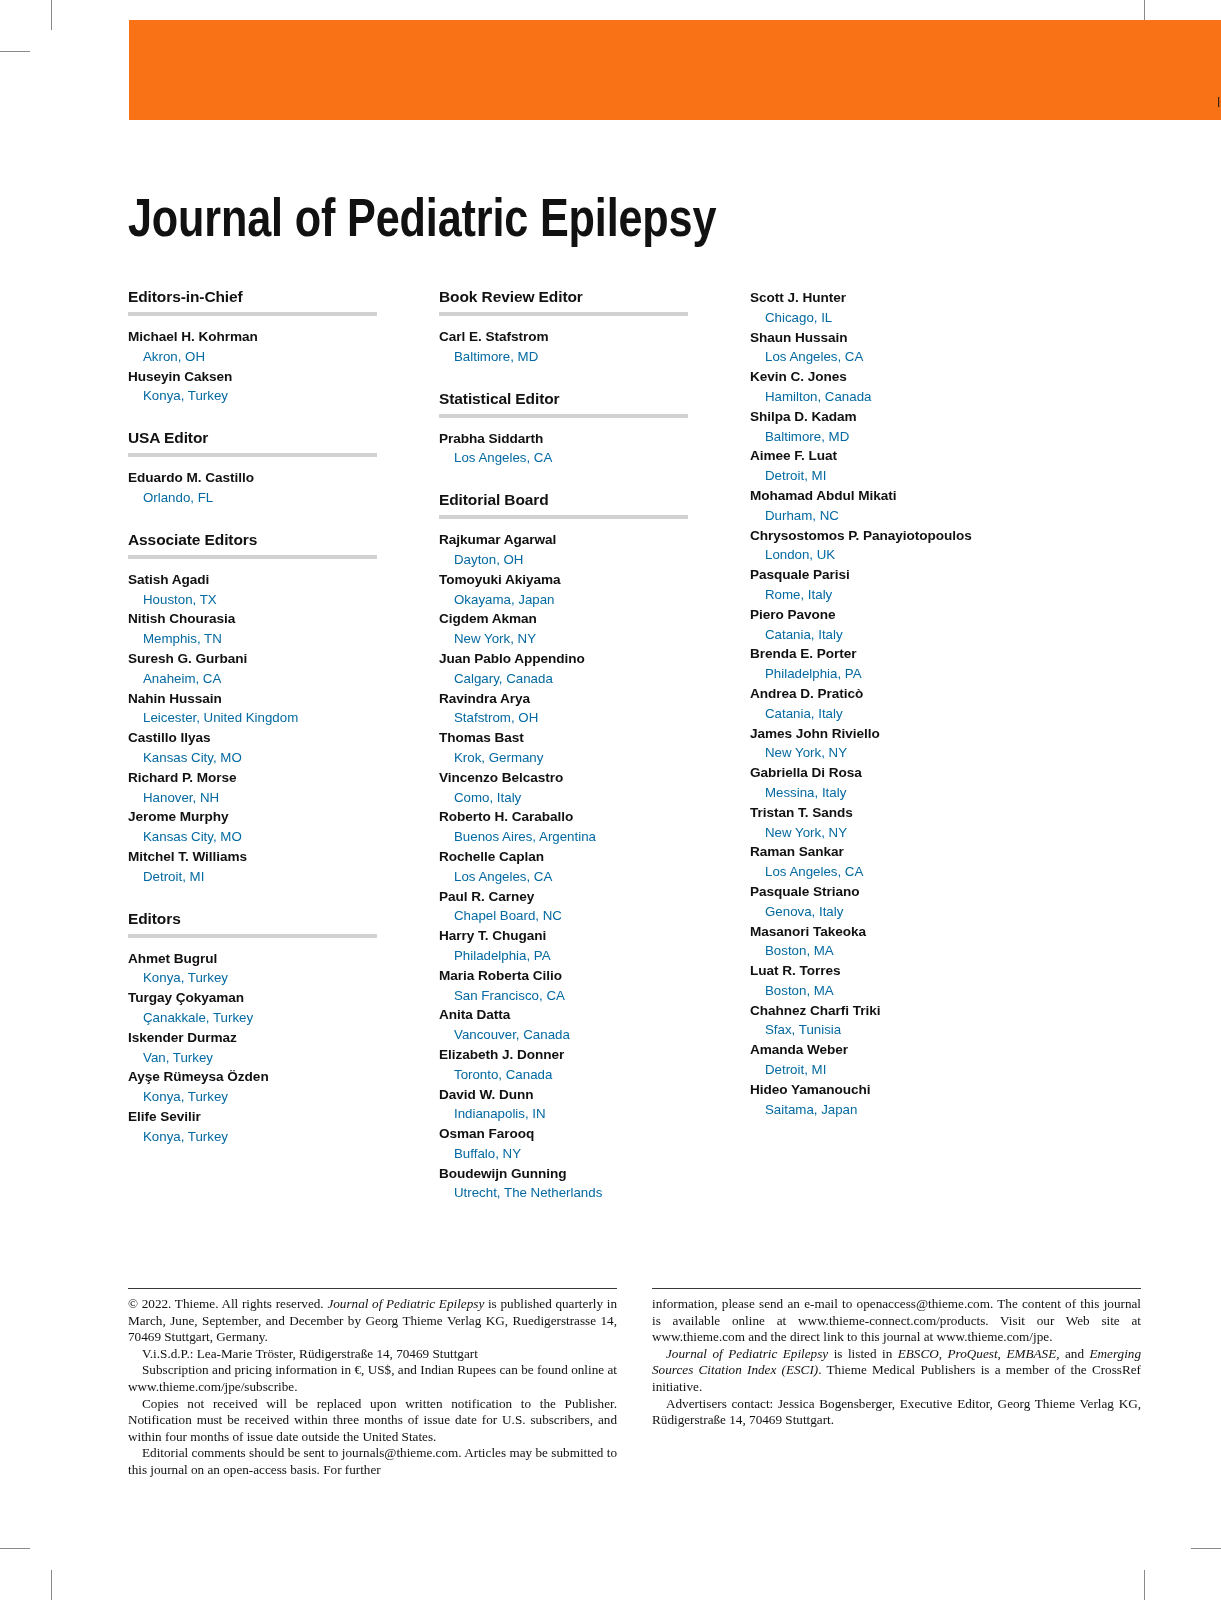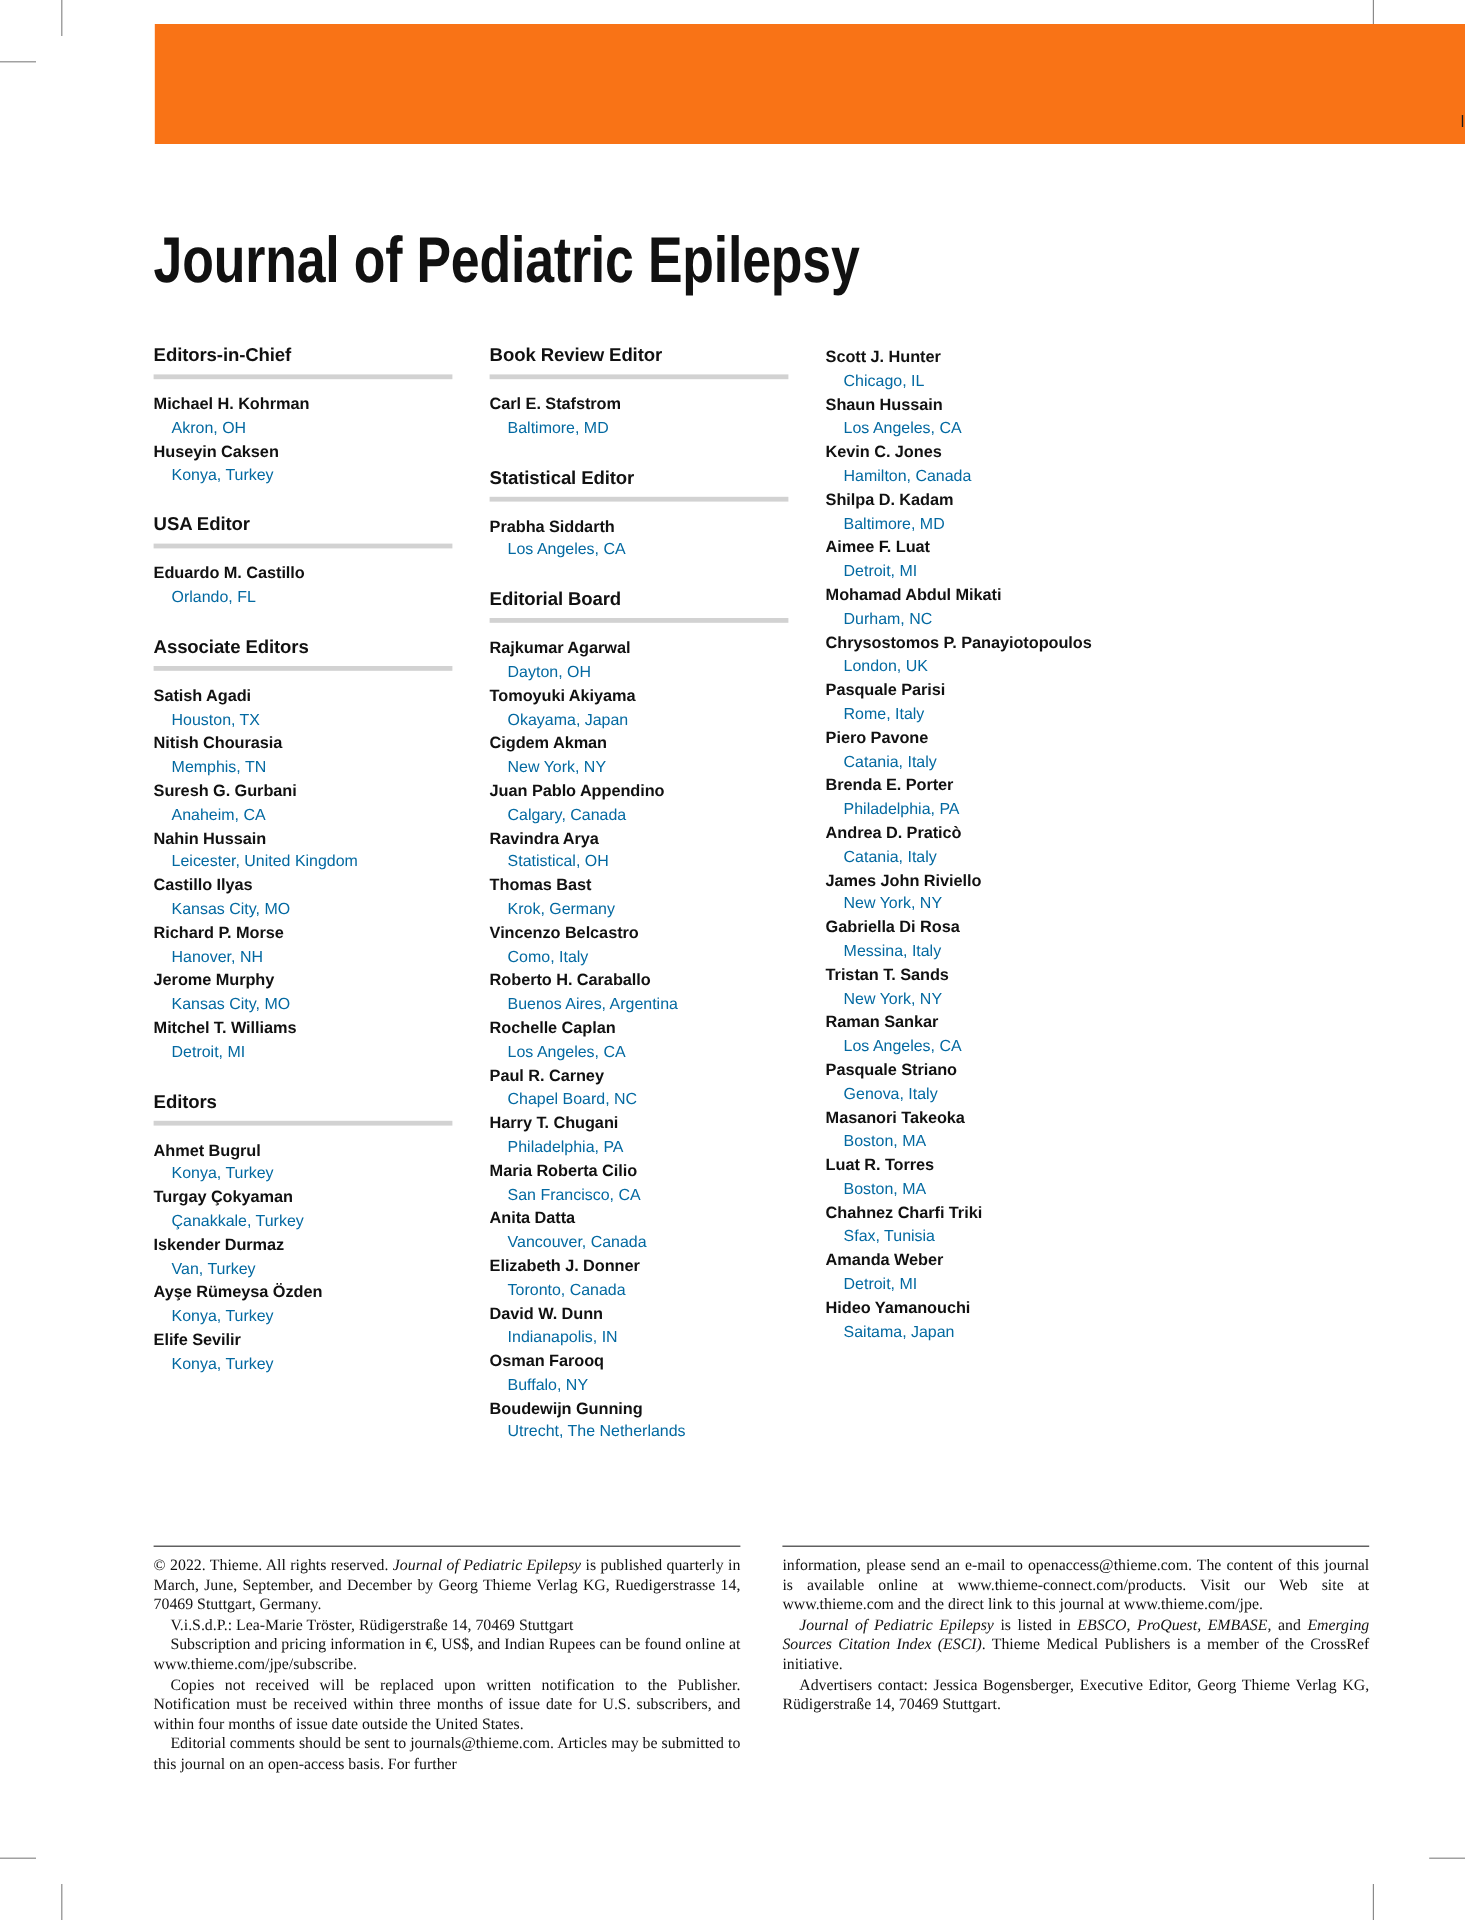--- a/index.html
+++ b/index.html
@@ -68,21 +68,21 @@
     white-space: nowrap;
   }
 
   
   .columns {
     position: absolute;
     left: 128px;
     top: 288px;
     width: 1015px;
     display: flex;
-    gap: 31px;
+    gap: 62px;
   }
   .col { width: 249px; }
 
   .sec-head {
     font-size: 15.5px;
     font-weight: bold;
     color: #111111;
     letter-spacing: -0.1px;
     margin: 0 0 6px 0;
     white-space: nowrap;
@@ -277,21 +277,21 @@
         <div class="person">
           <div class="person-name">Cigdem Akman</div>
           <div class="person-aff">New York, NY</div>
         </div>
         <div class="person">
           <div class="person-name">Juan Pablo Appendino</div>
           <div class="person-aff">Calgary, Canada</div>
         </div>
         <div class="person">
           <div class="person-name">Ravindra Arya</div>
-          <div class="person-aff">Statistical, OH</div>
+          <div class="person-aff">Stafstrom, OH</div>
         </div>
         <div class="person">
           <div class="person-name">Thomas Bast</div>
           <div class="person-aff">Krok, Germany</div>
         </div>
         <div class="person">
           <div class="person-name">Vincenzo Belcastro</div>
           <div class="person-aff">Como, Italy</div>
         </div>
         <div class="person">

